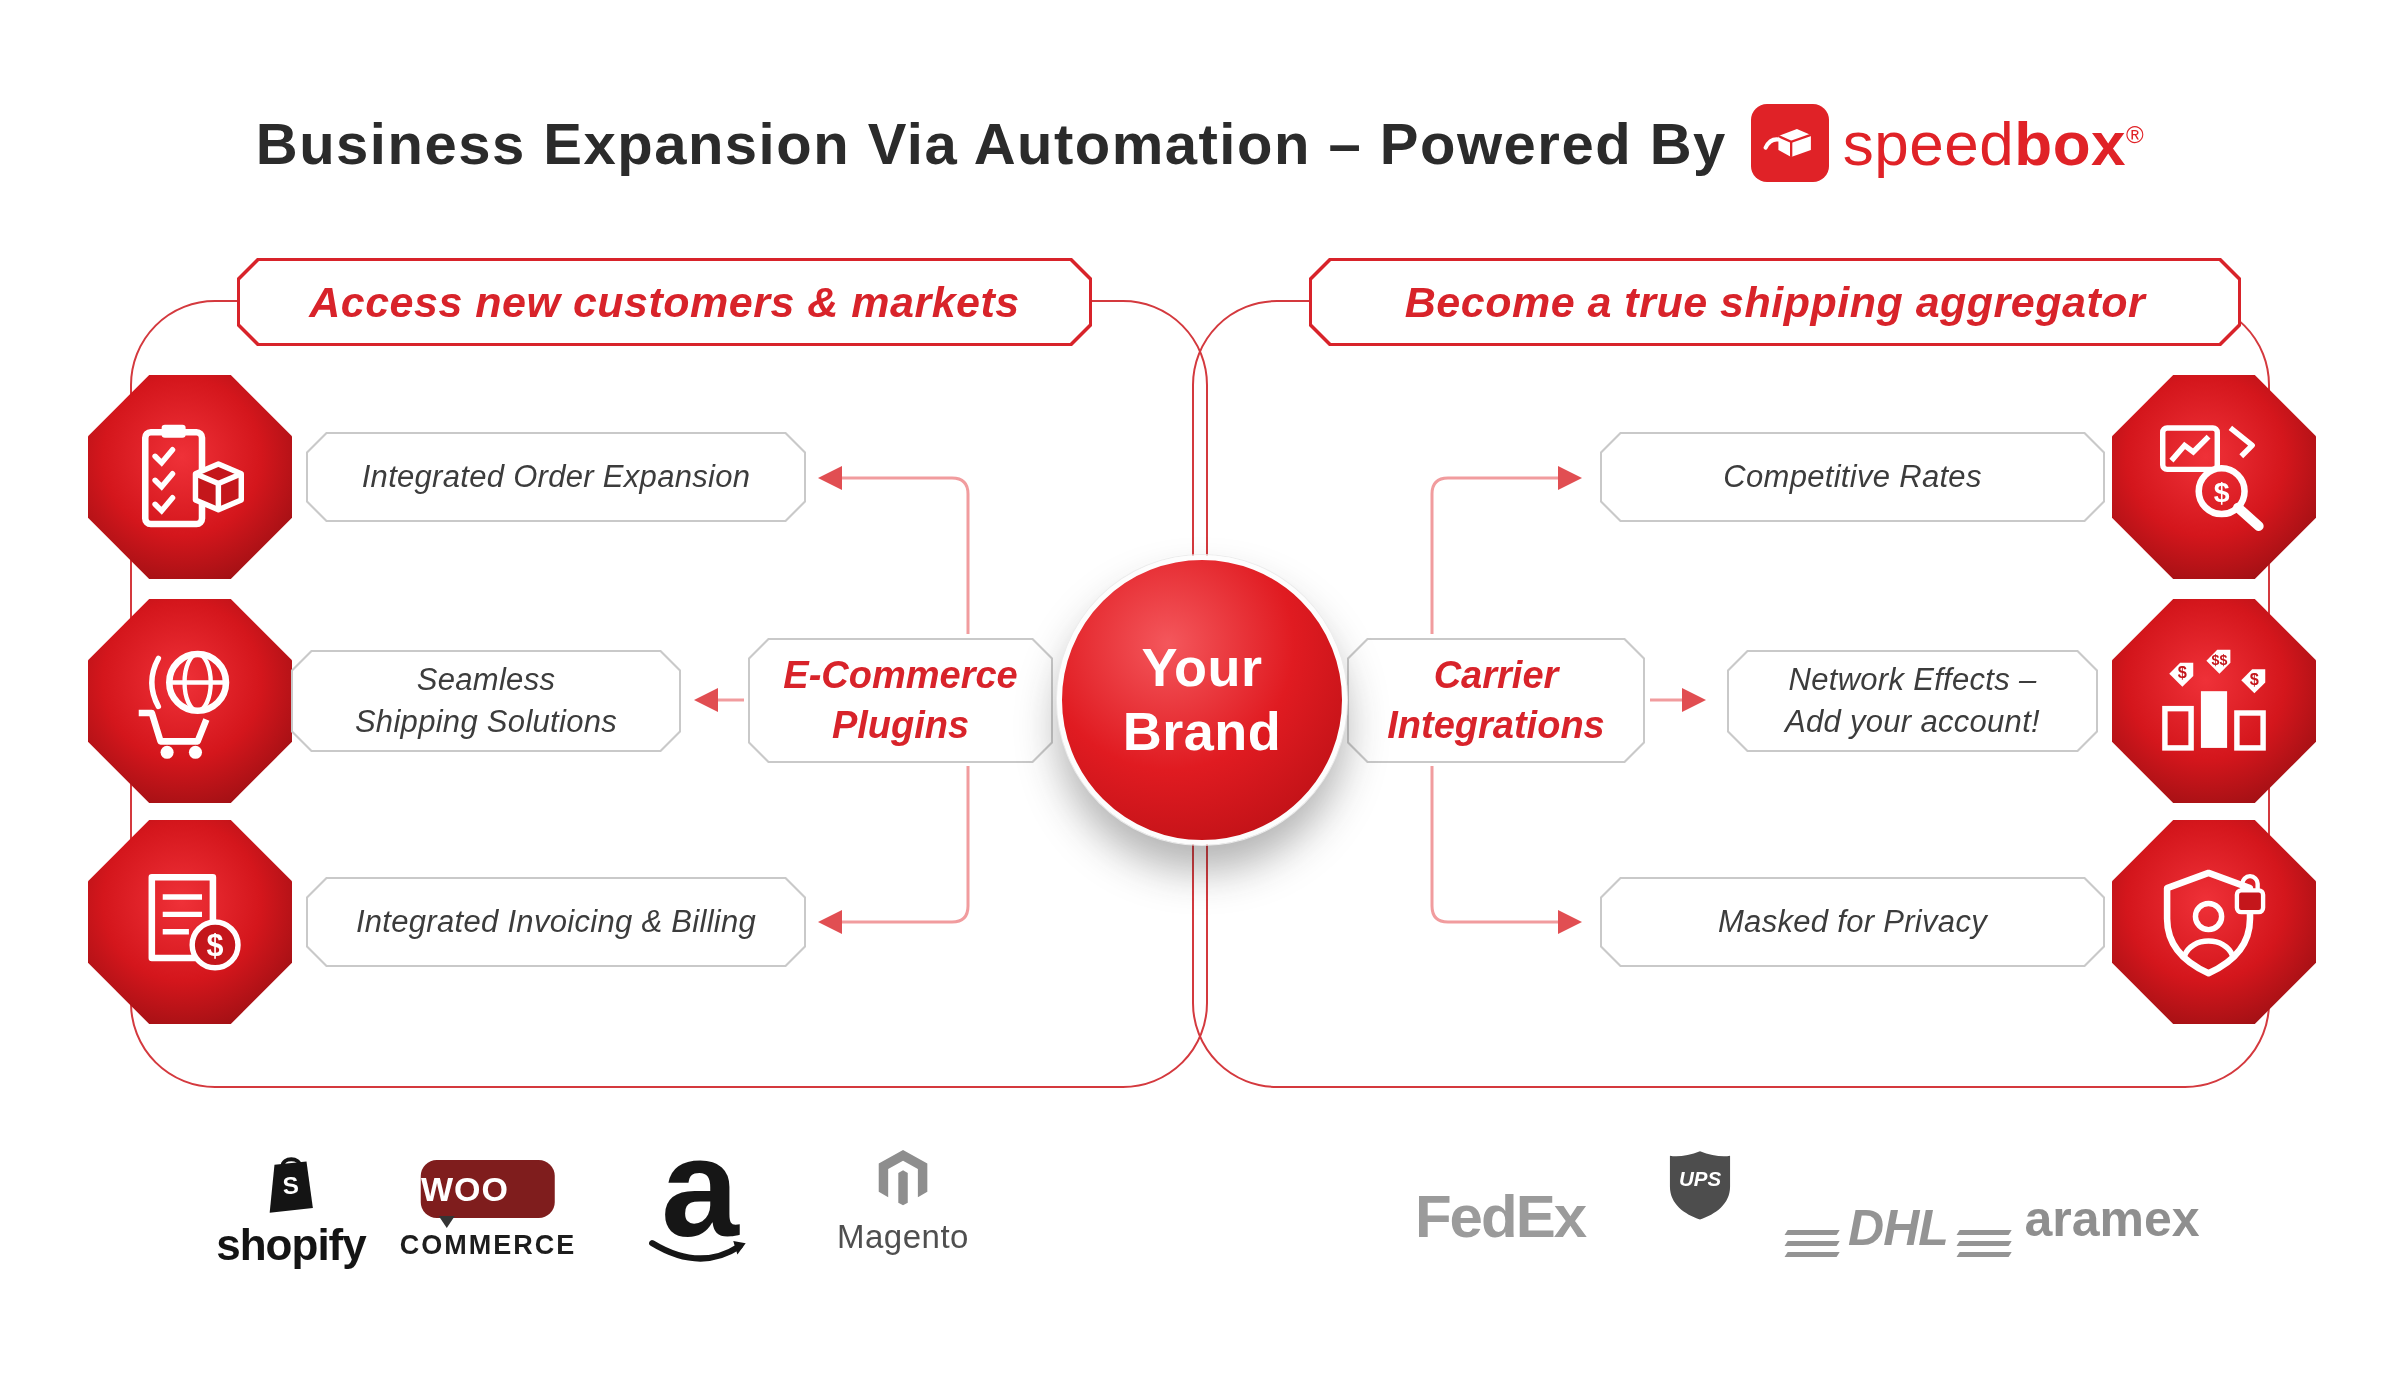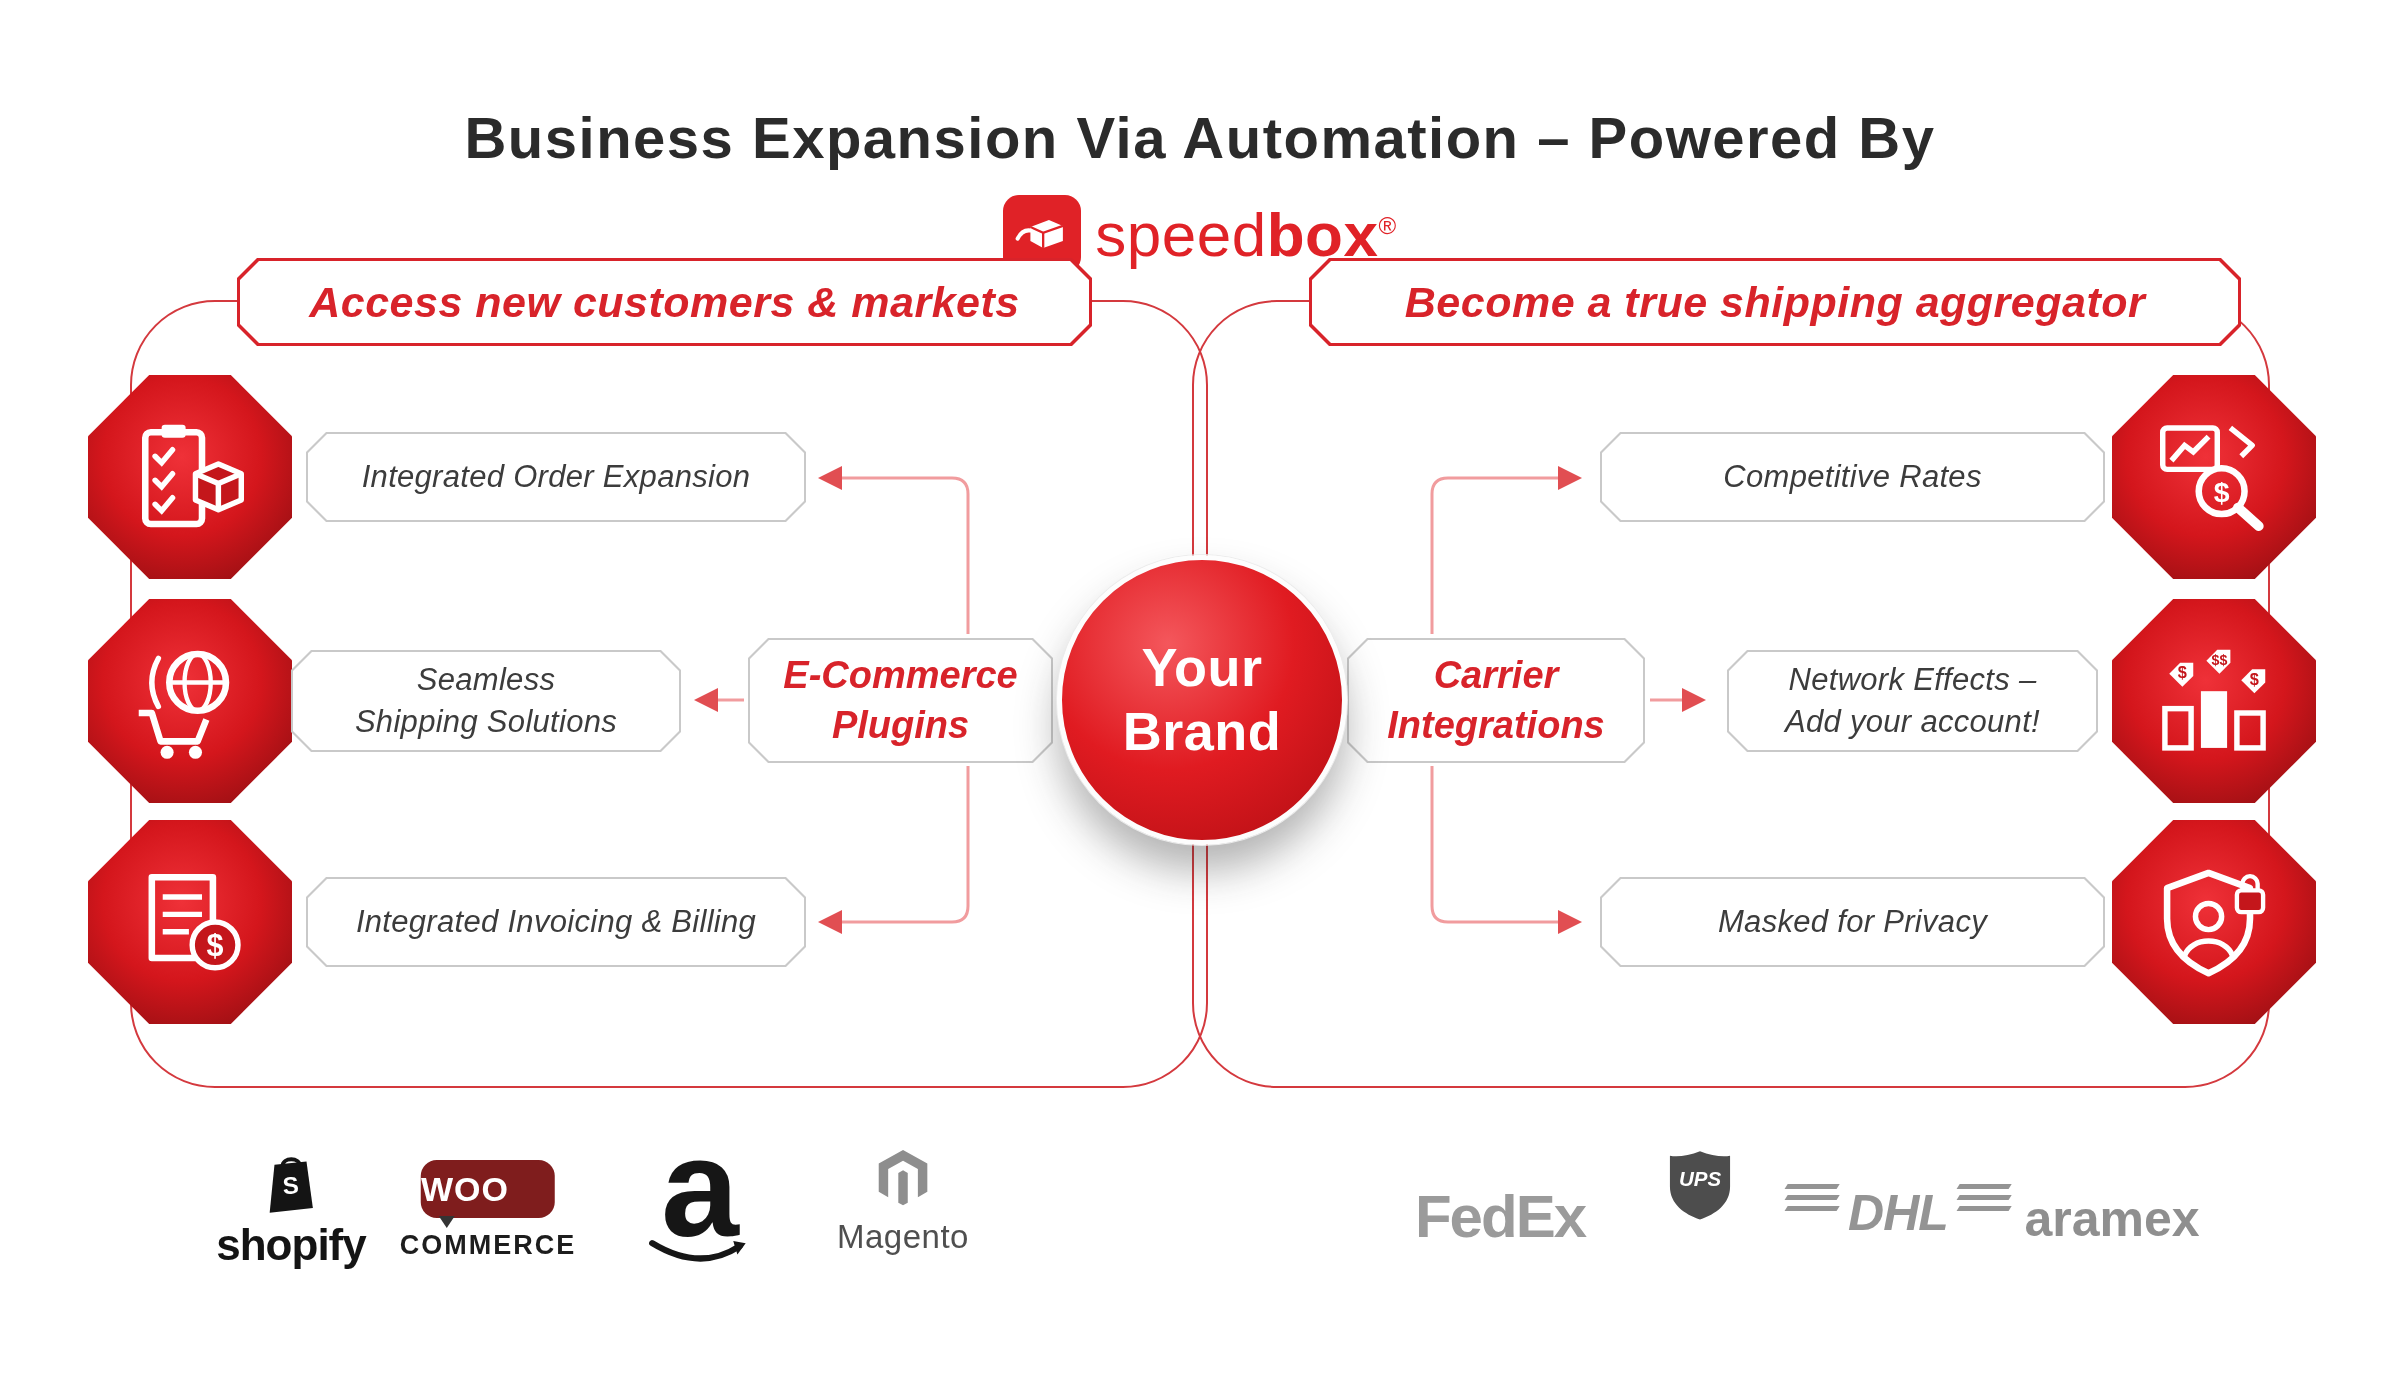--- a/index.html
+++ b/index.html
@@ -1,21 +1,21 @@
 <!DOCTYPE html>
 <html><head>
 <meta charset="utf-8">
 <style>
   * { margin:0; padding:0; box-sizing:border-box; }
   html,body { background:#ffffff; }
   body { width:2400px; height:1400px; font-family:"Liberation Sans", sans-serif; }
   .canvas { position:relative; width:2400px; height:1400px; background:#fff; overflow:hidden; }
 
   
-  .title-row { position:absolute; top:104px; left:0; width:2400px; display:flex; justify-content:center; align-items:center; gap:24px;flex-direction:column; }
+  .title-row { position:absolute; top:104px; left:0; width:2400px; display:flex; justify-content:center; align-items:center; gap:24px; }
   .title-text { font-size:58px; font-weight:700; color:#2b2b2b; letter-spacing:1.5px; }
   .brand { display:flex; align-items:center; gap:14px; }
   .brand-icon { width:78px; height:78px; border-radius:16px; background:#e02227; display:flex; align-items:center; justify-content:center; flex:0 0 auto; }
   .brand-text { font-size:62px; color:#e02227; font-weight:400; letter-spacing:0.5px; }
   .brand-text b { font-weight:800; }
   .brand-reg { font-size:24px; color:#e02227; vertical-align:super; font-weight:400; }
 
   
   .panel { position:absolute; border:2px solid #d4393e; border-radius:85px; background:transparent; z-index:1; }
 
@@ -56,21 +56,21 @@
   .logo-block { position:absolute; display:flex; flex-direction:column; align-items:center; transform:translateX(-50%); z-index:3; }
   .shopify-text { font-size:44px; font-weight:800; color:#141414; letter-spacing:-1px; margin-top:4px; }
   .woo-bubble { width:134px; height:58px; background:#7f1d1d; border-radius:16px; display:flex; align-items:center; justify-content:flex-start; position:relative; }
   .woo-bubble::after { content:""; position:absolute; left:18px; bottom:-10px; border-left:8px solid transparent; border-right:8px solid transparent; border-top:12px solid #343434; }
   .woo-word { font-size:34px; font-weight:800; color:#ffffff; letter-spacing:1px; }
   .woo-sub { font-size:27px; font-weight:800; color:#1d1d1d; letter-spacing:2px; margin-top:12px; }
   .amazon-a { font-size:140px; font-weight:700; color:#161616; line-height:0.72; }
   .magento-text { font-size:33px; font-weight:400; color:#4f4f4f; margin-top:8px; letter-spacing:0.5px; }
   .fedex-text { font-size:60px; font-weight:800; color:#9b9b9b; letter-spacing:-2px; }
   .aramex-text { font-size:50px; font-weight:700; color:#8f8f8f; letter-spacing:0px; }
-  .dhl-logo { display:flex; align-items:flex-start; gap:10px; }
+  .dhl-logo { display:flex; align-items:flex-end; gap:10px;margin-top:15px; }
   .dhl-text { font-size:50px; font-weight:800; font-style:italic; color:#949494; letter-spacing:-1px; }
   .dhl-lines { display:flex; flex-direction:column; gap:6px; }
   .dhl-lines i { display:block; width:52px; height:5px; background:#949494; transform:skewX(-32deg); }
 </style>
 </head>
 <body>
 
 <div class="canvas">
 
   <div class="title-row">

